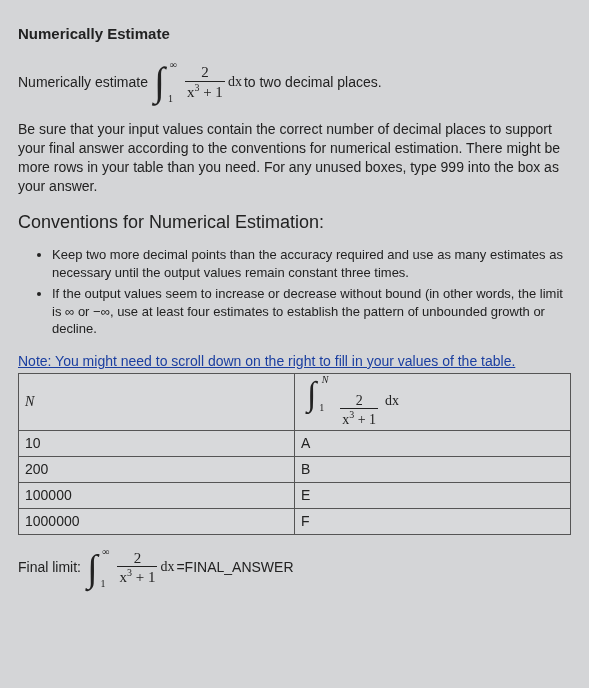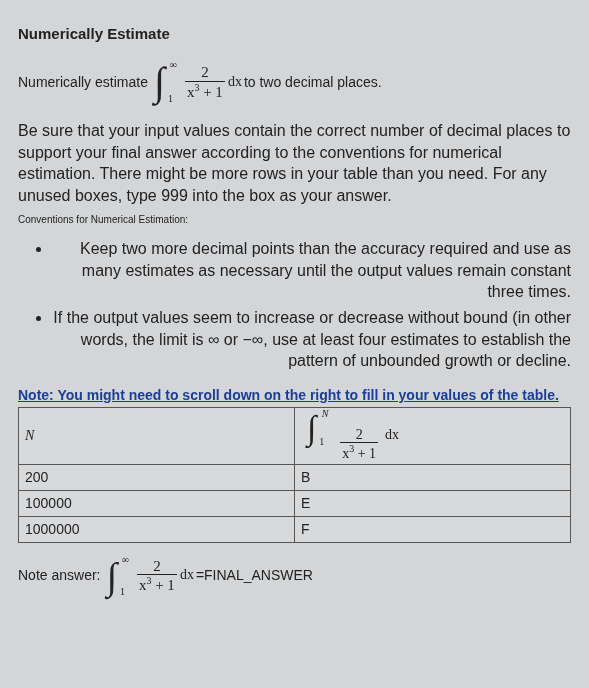--- a/index.html
+++ b/index.html
@@ -65,42 +65,40 @@
     .frac .num {}
     .frac .den {
       border-top: 1.2px solid #222;
       padding: 0 2px;
     }
     .dx {
       font-family: 'Times New Roman', serif;
       margin: 0 2px 0 1px;
     }
     .para {
-      margin-bottom: 6px;
-      font-size: 16px;
+      margin-bottom: 14px;
+      font-size: 14px;
     }
     .conv-head {
-      font-size: 10px;
+      font-size: 18px;
       margin-bottom: 12px;
     }
     ul {
       padding-left: 34px;
       margin-bottom: 14px;
     }
     li {
-      font-size: 16px;
+      font-size: 13px;
       margin-bottom: 4px;
-      text-align: right;
     }
     .note {
       color: #1a3ea0;
       font-size: 14px;
       text-decoration: underline;
       margin-bottom: 2px;
-      font-weight: bold;
     }
     table {
       border-collapse: collapse;
       width: 100%;
       background: #d8d9db;
     }
     th, td {
       border: 1px solid #555;
       padding: 3px 6px;
       text-align: left;
@@ -167,36 +165,40 @@
         </span>
       </span>
       <span class="frac">
         <span class="num">2</span>
         <span class="den"><span>x</span><span class="sup3">3</span><span> + 1</span></span>
       </span>
       <span class="dx">dx</span>
     </th>
   </tr>
   <tr>
+        <td>10</td>
+        <td>A</td>
+      </tr>
+  <tr>
         <td>200</td>
         <td>B</td>
       </tr>
   <tr>
         <td>100000</td>
         <td>E</td>
       </tr>
   <tr>
         <td>1000000</td>
         <td>F</td>
       </tr>
 </tbody>
   </table>
 
 <div class="final-line">
-  <span>Note answer:</span>
+  <span>Final limit:</span>
   <span class="integral">
     <span class="int-sym">∫
       <span class="int-upper">∞</span>
       <span class="int-lower">1</span>
     </span>
   </span>
   <span class="frac">
     <span class="num">2</span>
     <span class="den"><span>x</span><span class="sup3">3</span><span> + 1</span></span>
   </span>

